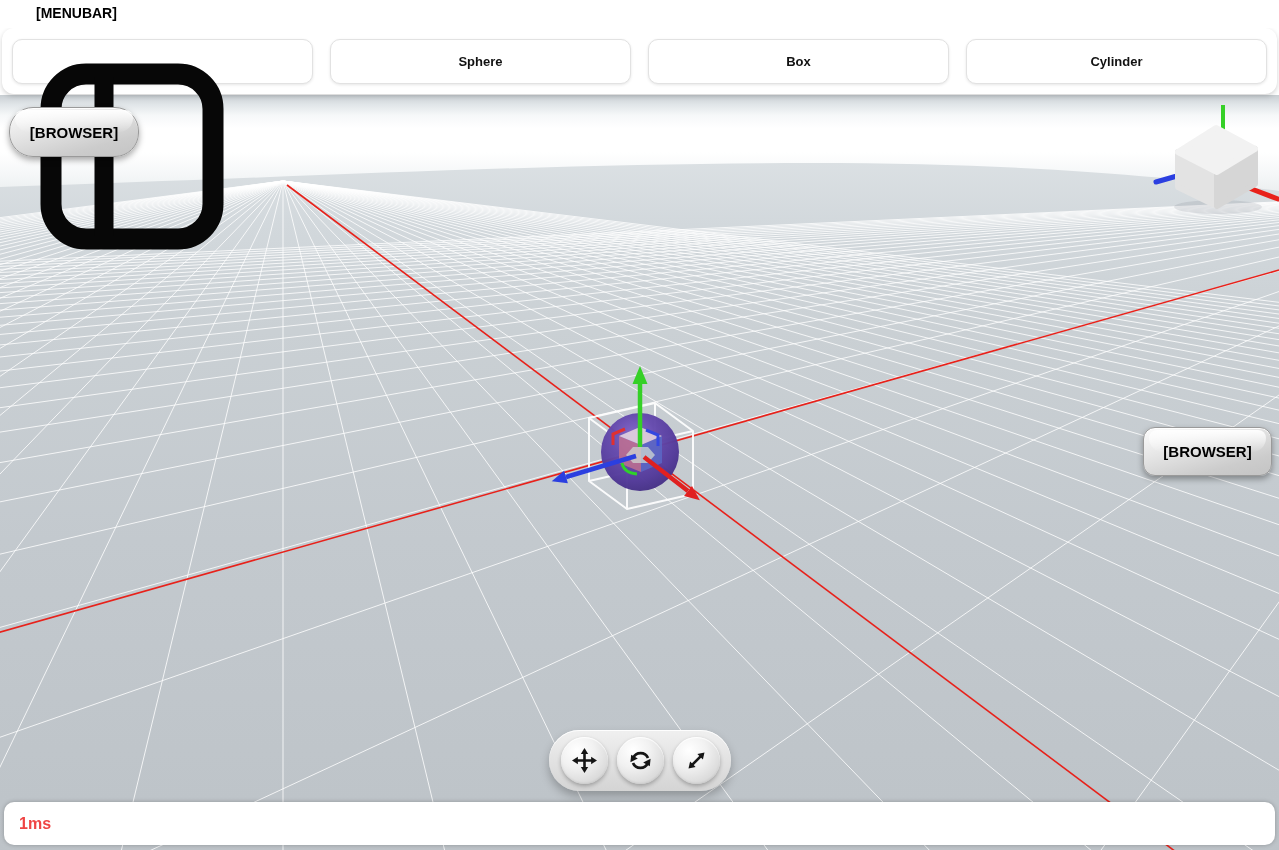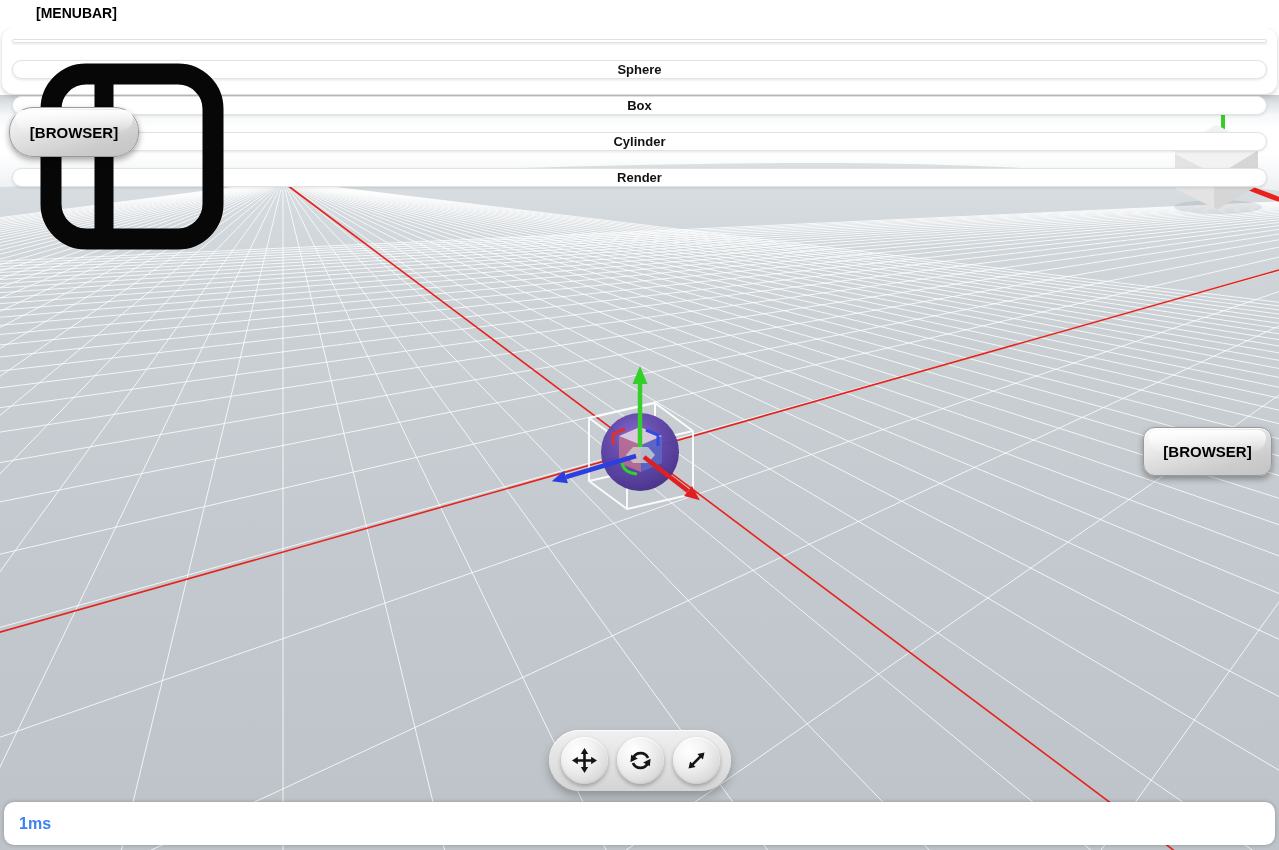--- a/index.html
+++ b/index.html
@@ -20,21 +20,21 @@
     position: absolute; left: 8px; top: 5px;
     font-weight: bold; font-size: 14px; color: #000; margin-left: 28px;
   }
 
   
   .toolbar {
     position: absolute; left: 2px; right: 2px; top: 28px; height: 66px;
     background: #ffffff; border-radius: 12px;
     box-shadow: 0 2px 5px rgba(0,0,0,0.18);
     display: flex; gap: 17px; padding: 11px 10px 0 10px;
-    box-sizing: border-box; z-index: 4; flex-direction: column;
+    box-sizing: border-box; z-index: 4;
   }
   .toolbar-btn {
     flex: 1; height: 45px;
     background: #ffffff;
     border: 1px solid #e2e2e2; border-radius: 10px;
     box-shadow: 0 1px 3px rgba(0,0,0,0.10);
     font-family: "Liberation Sans", sans-serif;
     font-weight: bold; font-size: 13px; color: #111;
     cursor: pointer;
   }
@@ -91,21 +91,21 @@
     cursor: pointer;
   }
 
   
   .statusbar {
     position: absolute; left: 4px; top: 802px; width: 1271px; height: 43px;
     background: #ffffff; border-radius: 10px;
     box-shadow: 0 0 4px rgba(0,0,0,0.25);
     display: flex; align-items: center;
     padding-left: 15px; box-sizing: border-box;
-    font-weight: bold; font-size: 16px; color: #3b82f6;
+    font-weight: bold; font-size: 16px; color: #ef4444;
     z-index: 6;
   }
 </style>
 </head>
 <body>
 
 <div class="viewport">
   <svg width="1279" height="755" viewBox="0 0 1279 755">
     <defs>
       <linearGradient id="skyGrad" gradientUnits="userSpaceOnUse" x1="0" y1="0" x2="0" y2="185">
@@ -302,21 +302,20 @@
 
 <div class="menubar">
   <span class="menubar-label">[MENUBAR]</span>
 </div>
 
 <div class="toolbar">
   <button class="toolbar-btn"></button>
   <button class="toolbar-btn">Sphere</button>
   <button class="toolbar-btn">Box</button>
   <button class="toolbar-btn">Cylinder</button>
-  <button class="toolbar-btn">Render</button>
 </div>
 
 <svg class="panel-icon" viewBox="0 0 184 187">
   <rect x="11" y="11" width="162" height="165" rx="35" fill="none" stroke="#070707" stroke-width="21"></rect>
   <line x1="64" y1="14" x2="64" y2="173" stroke="#070707" stroke-width="19"></line>
 </svg>
 
 <div class="pill pill-browser">
   <span>[BROWSER]</span>
 </div>

